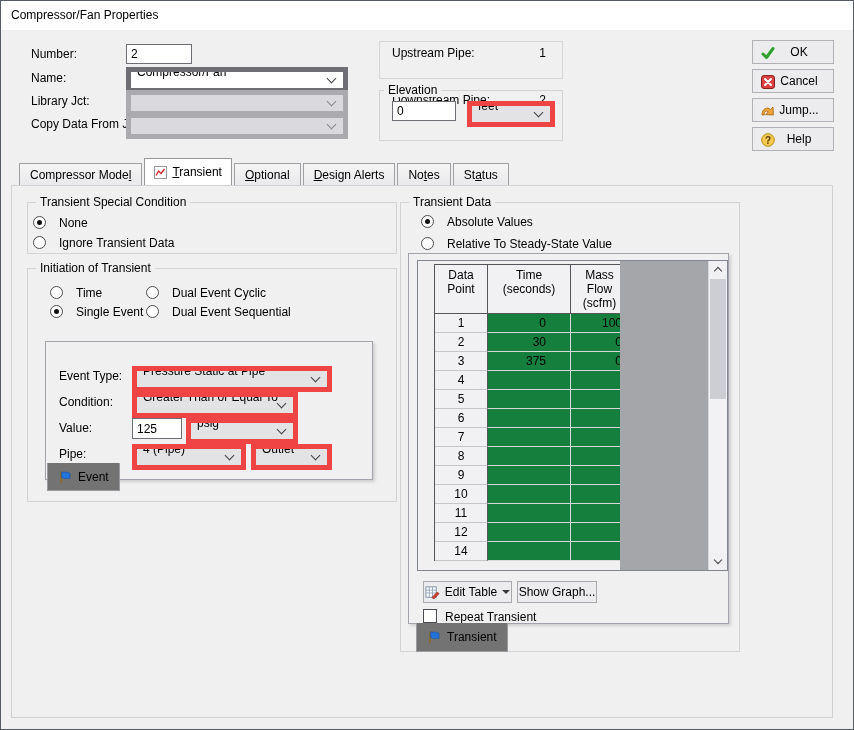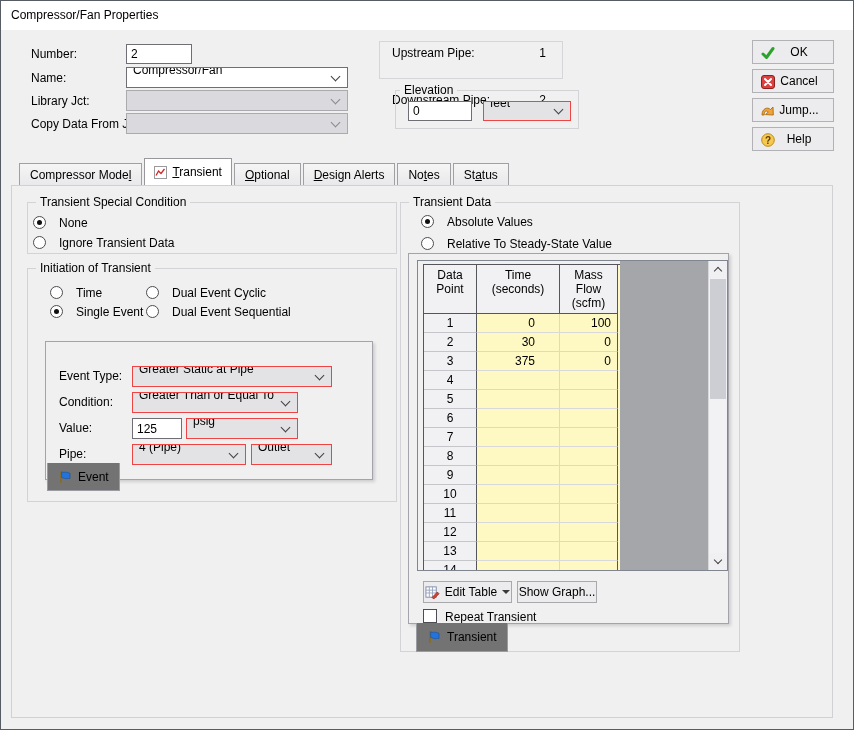--- a/index.html
+++ b/index.html
@@ -6,21 +6,21 @@
   body { margin:0; background:#fff; font-family:"Liberation Sans","DejaVu Sans",sans-serif; font-size:12px; color:#000; }
   .window { position:relative; width:854px; height:730px; background:#f0f0f0; border:1px solid #565b64; overflow:hidden; }
   .titlebar { position:absolute; left:0; top:0; right:0; height:29px; background:#fff; }
   .titlebar .ttl { position:absolute; left:10px; top:7px; font-size:12px; }
 
   
   .lbl { position:absolute; height:15px; white-space:nowrap; }
 
   
   .tinput { position:absolute; background:#fff; border:1px solid #6e6e74; padding:0 4px; font:inherit; font-size:12px; }
-  .combo { position:absolute; background:#e3e3e6; border:1px solid #ef4444; display:flex; align-items:center; padding:0 20px 16px 6px; white-space:nowrap; overflow:hidden; }
+  .combo { position:absolute; background:#e3e3e6; border:5px solid #ef4444; display:flex; align-items:center; padding:0 20px 16px 6px; white-space:nowrap; overflow:hidden; }
   .combo.white { background:#fff; border-color:#6e6e74; }
   .combo.disabled { background:#dadade; border-color:#ababaf; }
   .chev { position:absolute; right:8px; top:50%; width:7px; height:7px; margin-top:-5px;
           border-right:1.5px solid #3f3f45; border-bottom:1.5px solid #3f3f45; transform:rotate(45deg); }
   .combo.disabled .chev { border-color:#8a8a8e; }
 
   
   .gbox { position:absolute; border:1px solid #d3d3d7; }
   .gtitle { position:absolute; top:-8px; left:8px; background:#f0f0f0; padding:0 4px; white-space:nowrap; }
 
@@ -42,21 +42,21 @@
 
   
   .tabpage { position:absolute; left:10px; top:184px; width:822px; height:533px; border:1px solid #d0d0d5; background:#f0f0f0; }
 
   
   .rpanel { position:absolute; background:#f0f0f0; border:1px solid #a3a4ab; box-shadow:2px 2px 3px rgba(0,0,0,0.14); }
   .subtab { position:absolute; background:#737373; border:1px solid #9b9ca2; border-top:none; display:flex; align-items:center; gap:6px; padding:0 10px; z-index:2; }
 
   
   .tcontainer { position:absolute; border:1px solid #80858f; background:#f0f0f0; overflow:hidden; }
-  .tgrid { position:absolute; left:5px; top:3px; width:197px; border-top:1px solid #55555c; border-left:1px solid #55555c; background:#fef9c3; }
+  .tgrid { position:absolute; left:16px; top:3px; width:197px; border-top:1px solid #55555c; border-left:1px solid #55555c; background:#15803d; }
   .thead, .trow { display:grid; grid-template-columns:53px 83px 58px; }
   .hcell { background:#f1f1f3; border-right:1px solid #55555c; border-bottom:1px solid #55555c; text-align:center; padding:3px 0; line-height:14px; }
   .trow { height:19px; }
   .cell { display:flex; align-items:center; border-bottom:1px solid #d9d9dc; }
   .cell.rh { background:#f1f1f3; justify-content:center; border-right:1px solid #55555c; border-bottom:1px solid #c6c6ca; }
   .cell.t { justify-content:flex-end; padding-right:24px; border-right:1px solid #d9d9dc; }
   .cell.f { justify-content:flex-end; padding-right:6px; border-right:1px solid #55555c; }
   .tfiller { position:absolute; left:202px; top:0; bottom:0; width:88px; background:#a5a6aa; }
   .vscroll { position:absolute; right:0; top:0; bottom:0; width:19px; background:#f2f2f4; border-left:1px solid #d8d8db; }
   .sbtn { position:absolute; left:0; width:18px; height:17px; background:#f0f0f2; display:flex; align-items:center; justify-content:center; }
@@ -103,21 +103,21 @@
     <div class="irow" style="top:4px;">
       <span>Upstream Pipe:</span>
       <span>1</span>
     </div>
     <div class="irow" style="top:20px;margin-top:31px;">
       <span>Downstream Pipe:</span>
       <span>2</span>
     </div>
   </div>
 
-  <div class="gbox" style="left:378px;top:89px;width:184px;height:39px;margin-left:16px;">
+  <div class="gbox" style="left:378px;top:89px;width:184px;height:51px;">
     <div class="gtitle" style="left:4px;">Elevation</div>
     <input class="tinput" style="left: 12px; top: 10px; width: 64px; height: 20px;" value="0">
     <div class="combo" style="left:87px;top:10px;width:88px;height:20px;">
       <span>feet</span>
       <span class="chev"></span>
     </div>
   </div>
 
   <div class="abtn" style="top:39px;">
     <svg class="bicon" width="16" height="16" viewBox="0 0 16 16">
@@ -188,21 +188,21 @@
       <div class="radio" style="left:118px;top:17px;"></div>
       <div class="lbl" style="left:144px;top:17px;">Dual Event Cyclic</div>
       <div class="radio checked" style="left:22px;top:36px;"></div>
       <div class="lbl" style="left:48px;top:36px;">Single Event</div>
       <div class="radio" style="left:118px;top:36px;"></div>
       <div class="lbl" style="left:144px;top:36px;">Dual Event Sequential</div>
 
       <div class="rpanel" style="left:17px;top:72px;width:328px;height:139px;">
         <div class="lbl" style="left:13px;top:27px;">Event Type:</div>
         <div class="combo" style="left:86px;top:24px;width:200px;height:21px;">
-          <span>Greater Static at Pipe</span>
+          <span>Pressure Static at Pipe</span>
           <span class="chev"></span>
         </div>
         <div class="lbl" style="left:13px;top:53px;">Condition:</div>
         <div class="combo" style="left:86px;top:50px;width:166px;height:21px;">
           <span>Greater Than or Equal To</span>
           <span class="chev"></span>
         </div>
         <div class="lbl" style="left:13px;top:79px;">Value:</div>
         <input class="tinput" style="left: 86px; top: 76px; width: 50px; height: 21px;" value="125">
         <div class="combo" style="left:140px;top:76px;width:112px;height:21px;">
@@ -307,25 +307,20 @@
     <div class="cell rh">11</div>
     <div class="cell t"></div>
     <div class="cell f"></div>
   </div>
                 <div class="trow">
     <div class="cell rh">12</div>
     <div class="cell t"></div>
     <div class="cell f"></div>
   </div>
                 <div class="trow">
-    <div class="cell rh">13</div>
-    <div class="cell t"></div>
-    <div class="cell f"></div>
-  </div>
-                <div class="trow">
     <div class="cell rh">14</div>
     <div class="cell t"></div>
     <div class="cell f"></div>
   </div>
               </div>
           </div>
           <div class="tfiller"></div>
           <div class="vscroll">
             <div class="sbtn" style="top:0;">
                 <span class="schev up"></span>

